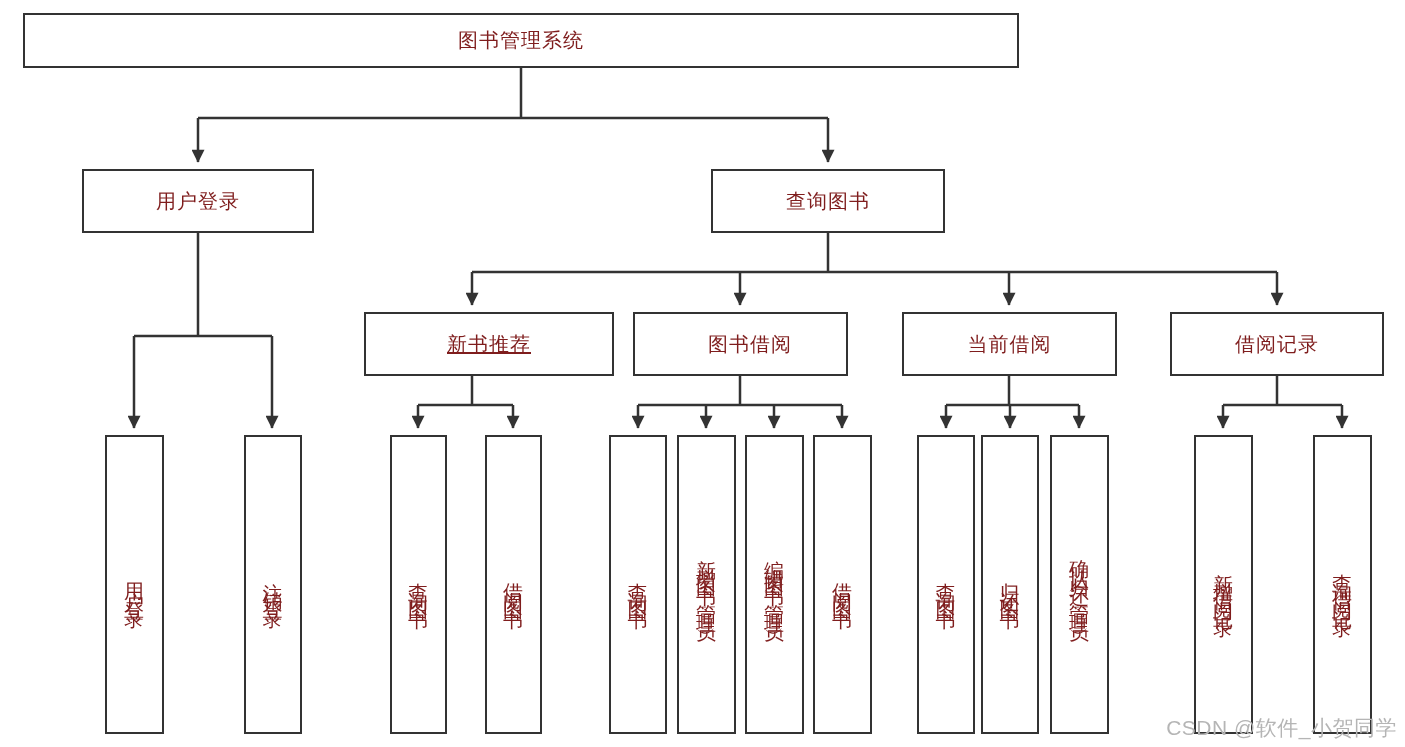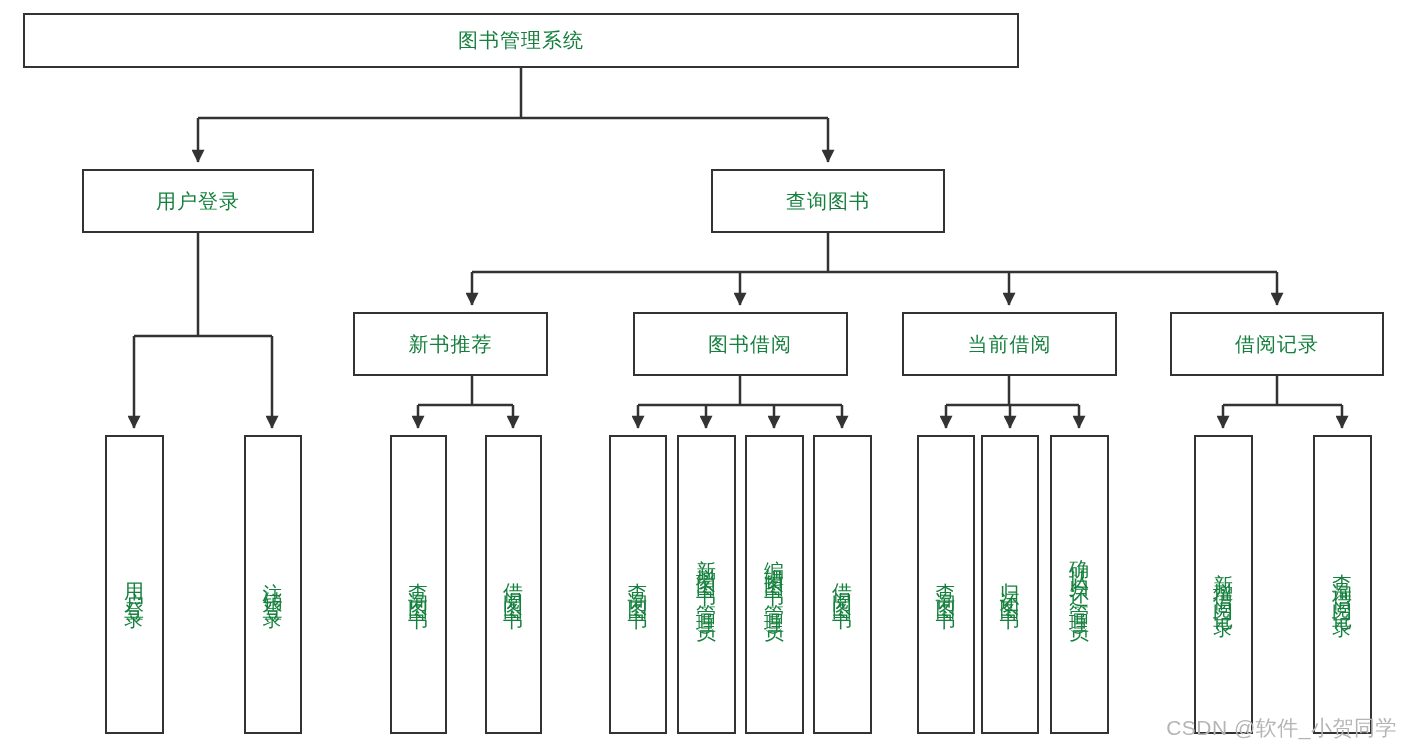--- a/index.html
+++ b/index.html
@@ -11,21 +11,21 @@
     overflow:hidden;
   }
   svg.edges{position:absolute;left:0;top:0;width:1405px;height:747px;}
   svg.edges path.edge{fill:none;stroke:#333333;stroke-width:2.5px;}
   .node{
     position:absolute;
     box-sizing:border-box;
     background:#ffffff;
     border:2.5px solid #333333;
     display:flex;align-items:center;justify-content:center;
-    color:#15803d;
+    color:#7f1d1d;
     font-size:20px;
     letter-spacing:1px;
     text-align:center;
   }
   .vnode span{
     writing-mode:vertical-rl;
     text-orientation:mixed;
     letter-spacing:0.45em;
     line-height:1.1;
     white-space:nowrap;
@@ -89,21 +89,21 @@
     <span>图书管理系统</span>
   </div>
 
   <div class="node" style="left:82px;top:169px;width:232px;height:64px;">
     <span>用户登录</span>
   </div>
   <div class="node" style="left:711px;top:169px;width:234px;height:64px;">
     <span>查询图书</span>
   </div>
 
-  <div class="node" style="left:353px;top:312px;width:195px;height:64px;">
+  <div class="node" style="left:364px;top:312px;width:250px;height:64px;text-decoration:underline;">
     <span>新书推荐</span>
   </div>
   <div class="node" style="left:633px;top:312px;width:215px;height:64px;padding-left:19px;">
     <span>图书借阅</span>
   </div>
   <div class="node" style="left:902px;top:312px;width:215px;height:64px;">
     <span>当前借阅</span>
   </div>
   <div class="node" style="left:1170px;top:312px;width:214px;height:64px;">
     <span>借阅记录</span>

